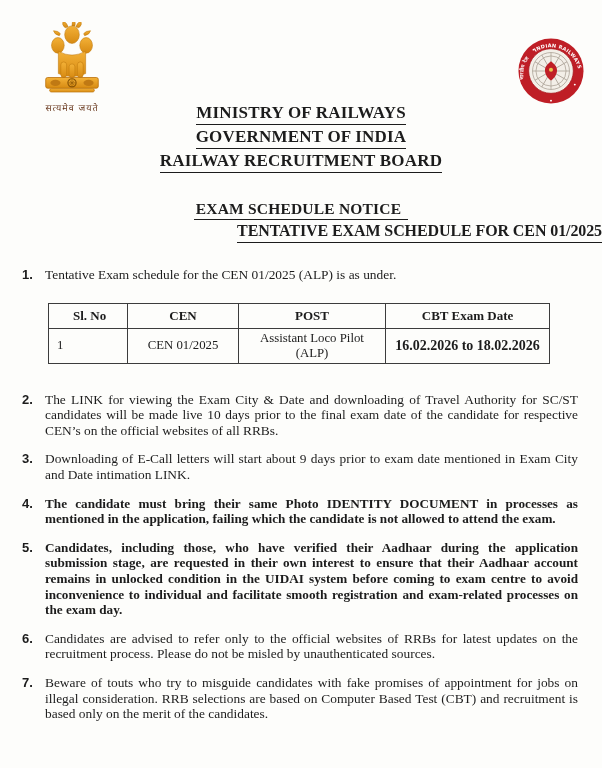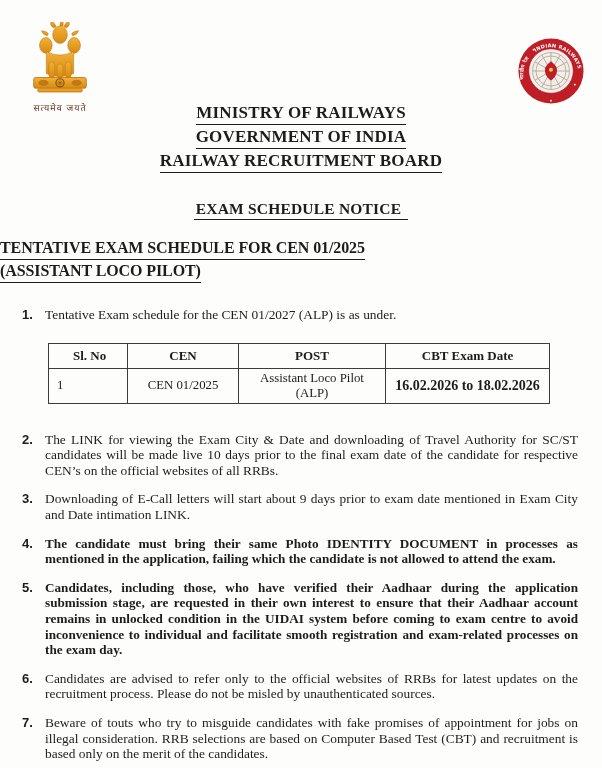--- a/index.html
+++ b/index.html
@@ -7,40 +7,40 @@
     position:relative;
     width:602px; height:768px;
     background:#fdfdfb;
     font-family:"Liberation Serif", serif;
     color:#1c1c1c;
     overflow:hidden;
     box-sizing:border-box;
   }
   
   .emblem-block {
-    position:absolute; left:20px; top:22px; width:80px; text-align:center;
+    position:absolute; left:32px; top:22px; width:80px; text-align:center;
   }
   .emblem-caption {
     margin-top:1px;
     font-family:"DejaVu Sans", sans-serif;
     font-size:9px; color:#633015; letter-spacing:1px; white-space:nowrap;
   }
   .ir-logo { position:absolute; left:517px; top:37px; }
   .headings { padding-top:101px; text-align:center; }
   .headings .hline { line-height:23px; font-size:17px; font-weight:bold; letter-spacing:0.2px; }
   .headings .hline span {
     display:inline-block; border-bottom:1.8px solid #1c1c1c; padding-bottom:0px;
   }
   
   .notice-title { margin-top:27px; text-align:center; }
   .notice-title span {
     display:inline-block; font-size:15.5px; font-weight:bold;
     border-bottom:1.8px solid #1c1c1c; padding:0 7px 1px 2px; letter-spacing:0.2px;
   }
-  .notice-subtitle { margin-top:17px; text-align:left; line-height:22px; }
+  .notice-subtitle { text-align:right; line-height:22px; }
   .notice-subtitle span {
     display:inline-block; font-size:16px; font-weight:bold; letter-spacing:-0.1px;
     border-bottom:1.8px solid #1c1c1c; padding-bottom:0px;
   }
   
   .item { display:flex; padding:0 24px 0 22px; box-sizing:border-box; }
   .item .num {
     flex:0 0 23px; width:23px;
     font-family:"Liberation Sans", sans-serif;
     font-weight:bold; font-size:13px; line-height:15.6px;
@@ -146,26 +146,25 @@
     <div class="hline"><span>GOVERNMENT OF INDIA</span></div>
     <div class="hline"><span>RAILWAY RECRUITMENT BOARD</span></div>
   </div>
 
   <div class="notice-title">
     <span>EXAM SCHEDULE NOTICE</span>
   </div>
 
   <div class="notice-subtitle">
     <div><span>TENTATIVE EXAM SCHEDULE FOR CEN 01/2025</span></div>
-    <div><span>(ASSISTANT LOCO PILOT)</span></div>
   </div>
 
   <div class="item item-1">
     <div class="num">1.</div>
-    <div class="body">Tentative Exam schedule for the CEN 01/2027 (ALP) is as under.</div>
+    <div class="body">Tentative Exam schedule for the CEN 01/2025 (ALP) is as under.</div>
   </div>
 
   <table class="schedule">
     <thead>
       <tr>
         <th class="col-slno">Sl. No</th>
         <th class="col-cen">CEN</th>
         <th class="col-post">POST</th>
         <th class="col-dates">CBT Exam Date</th>
       </tr>

